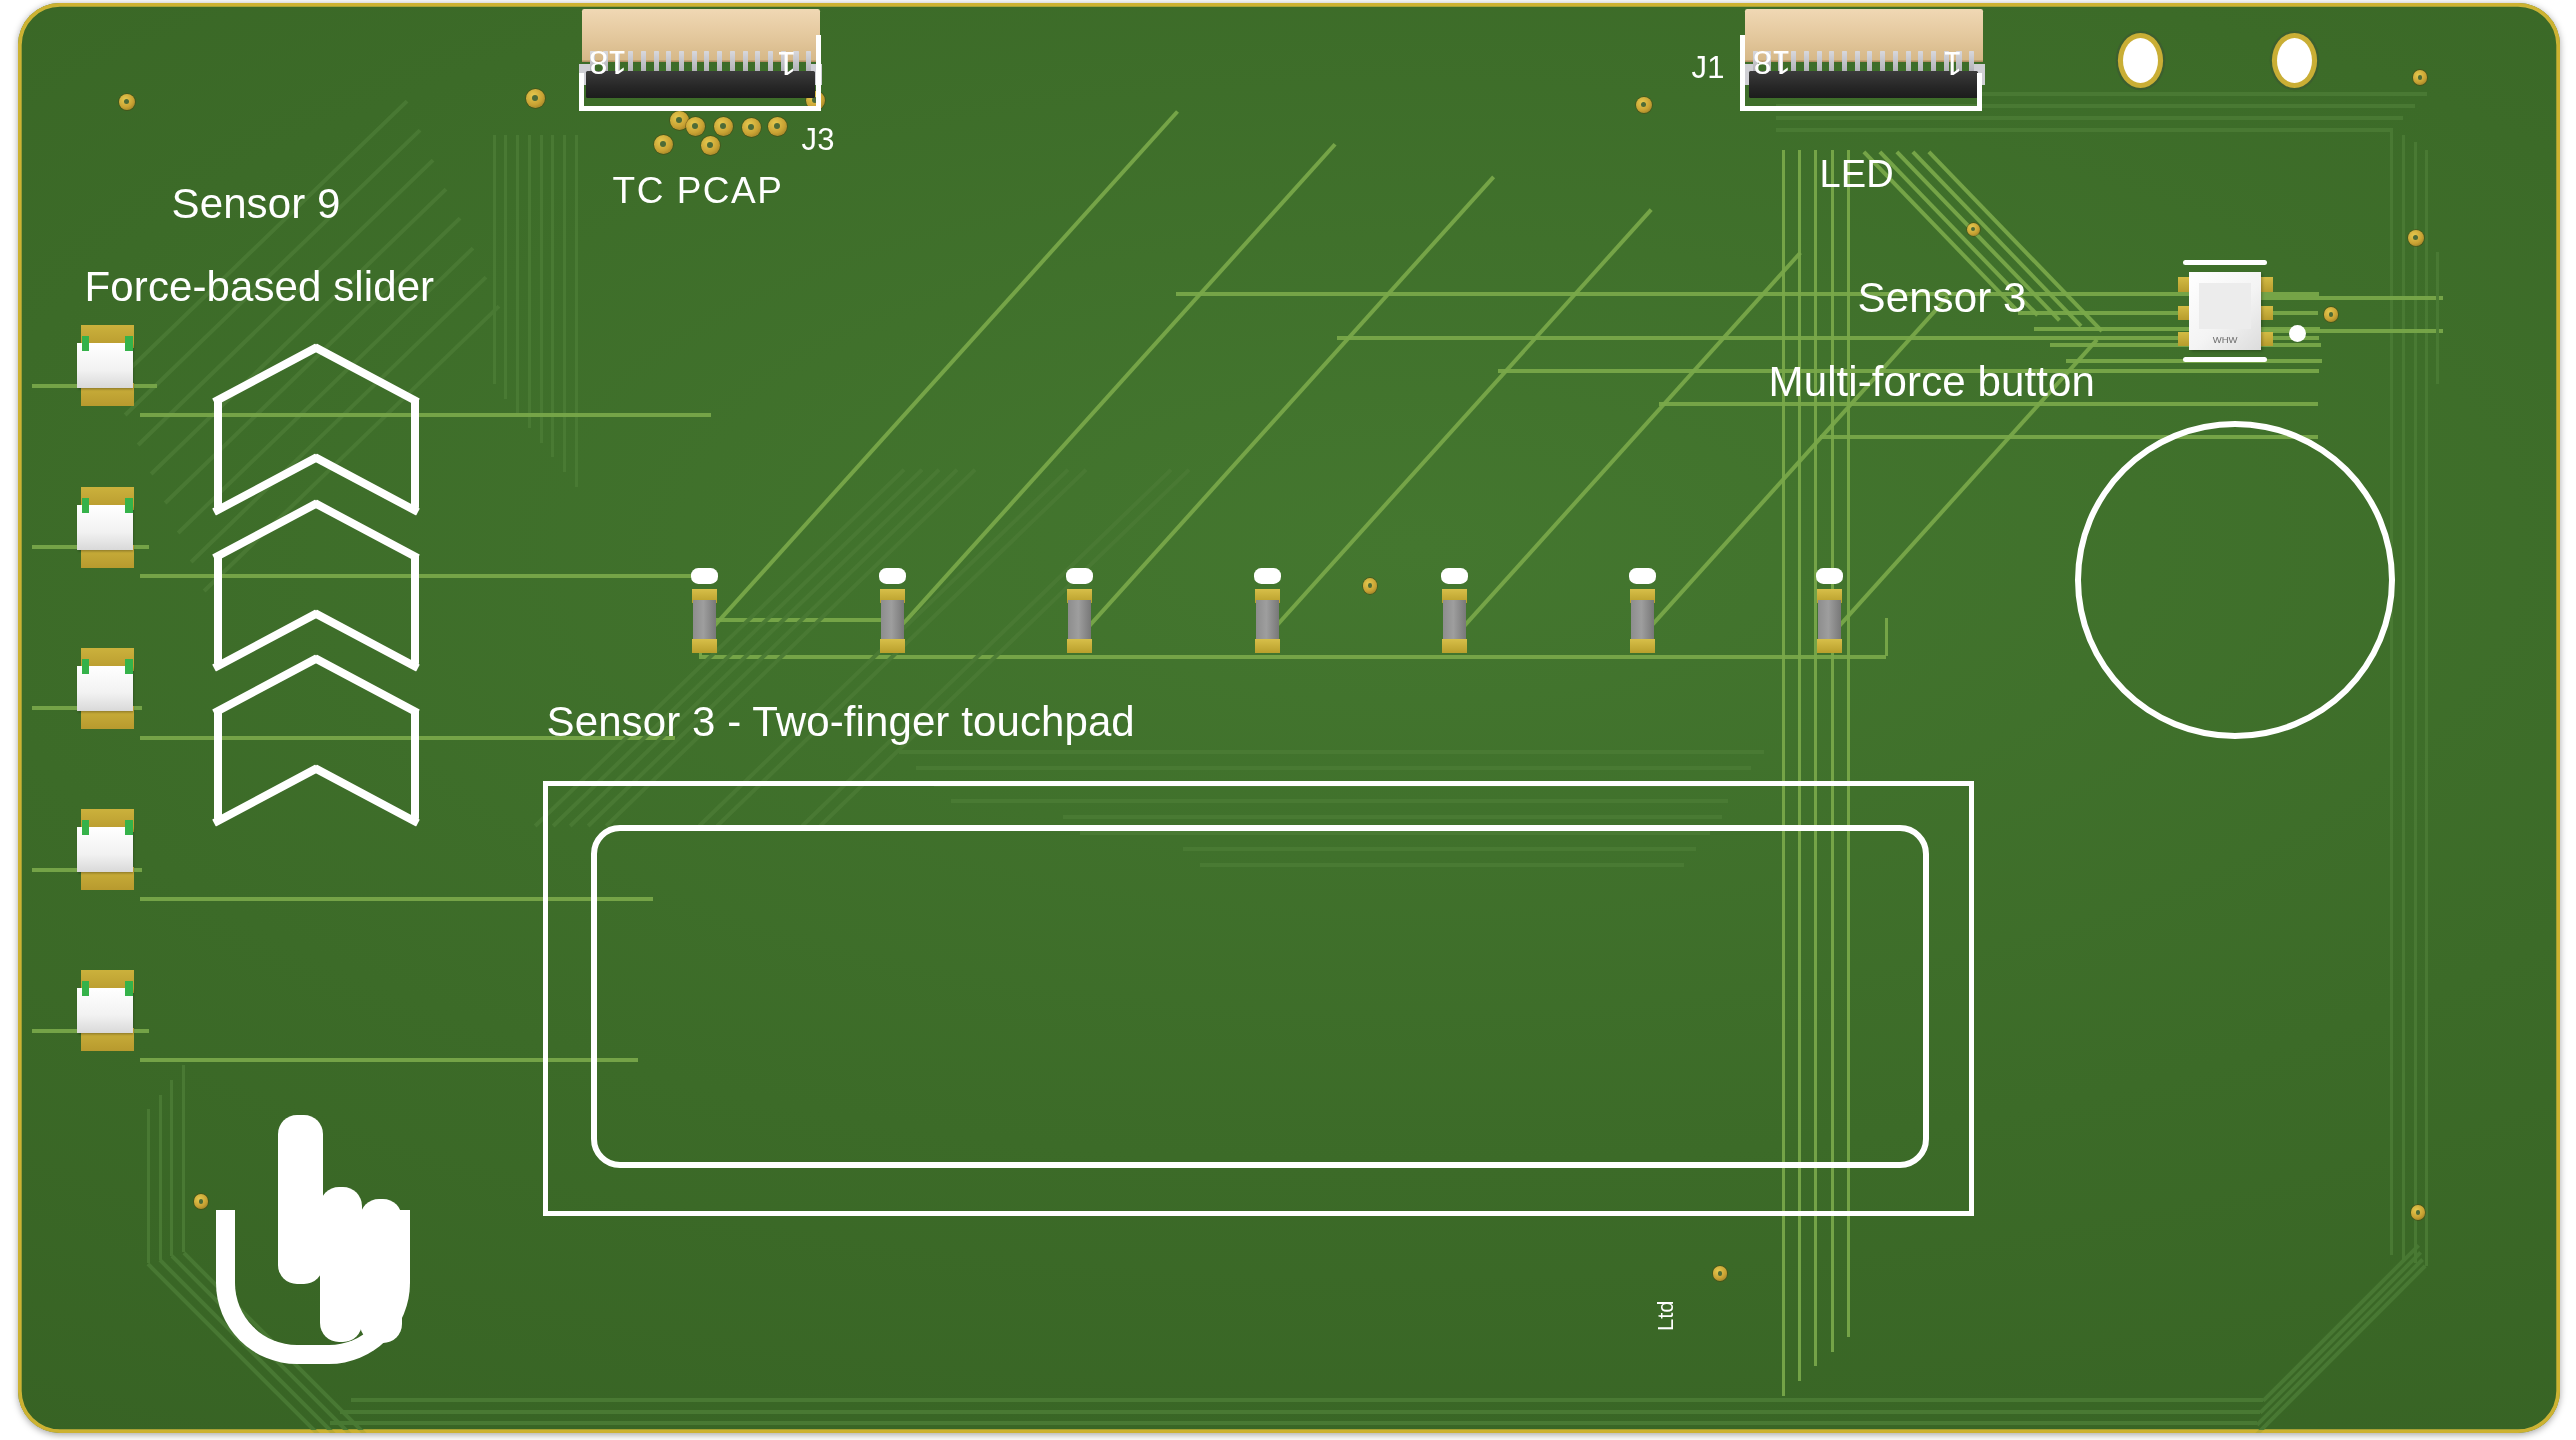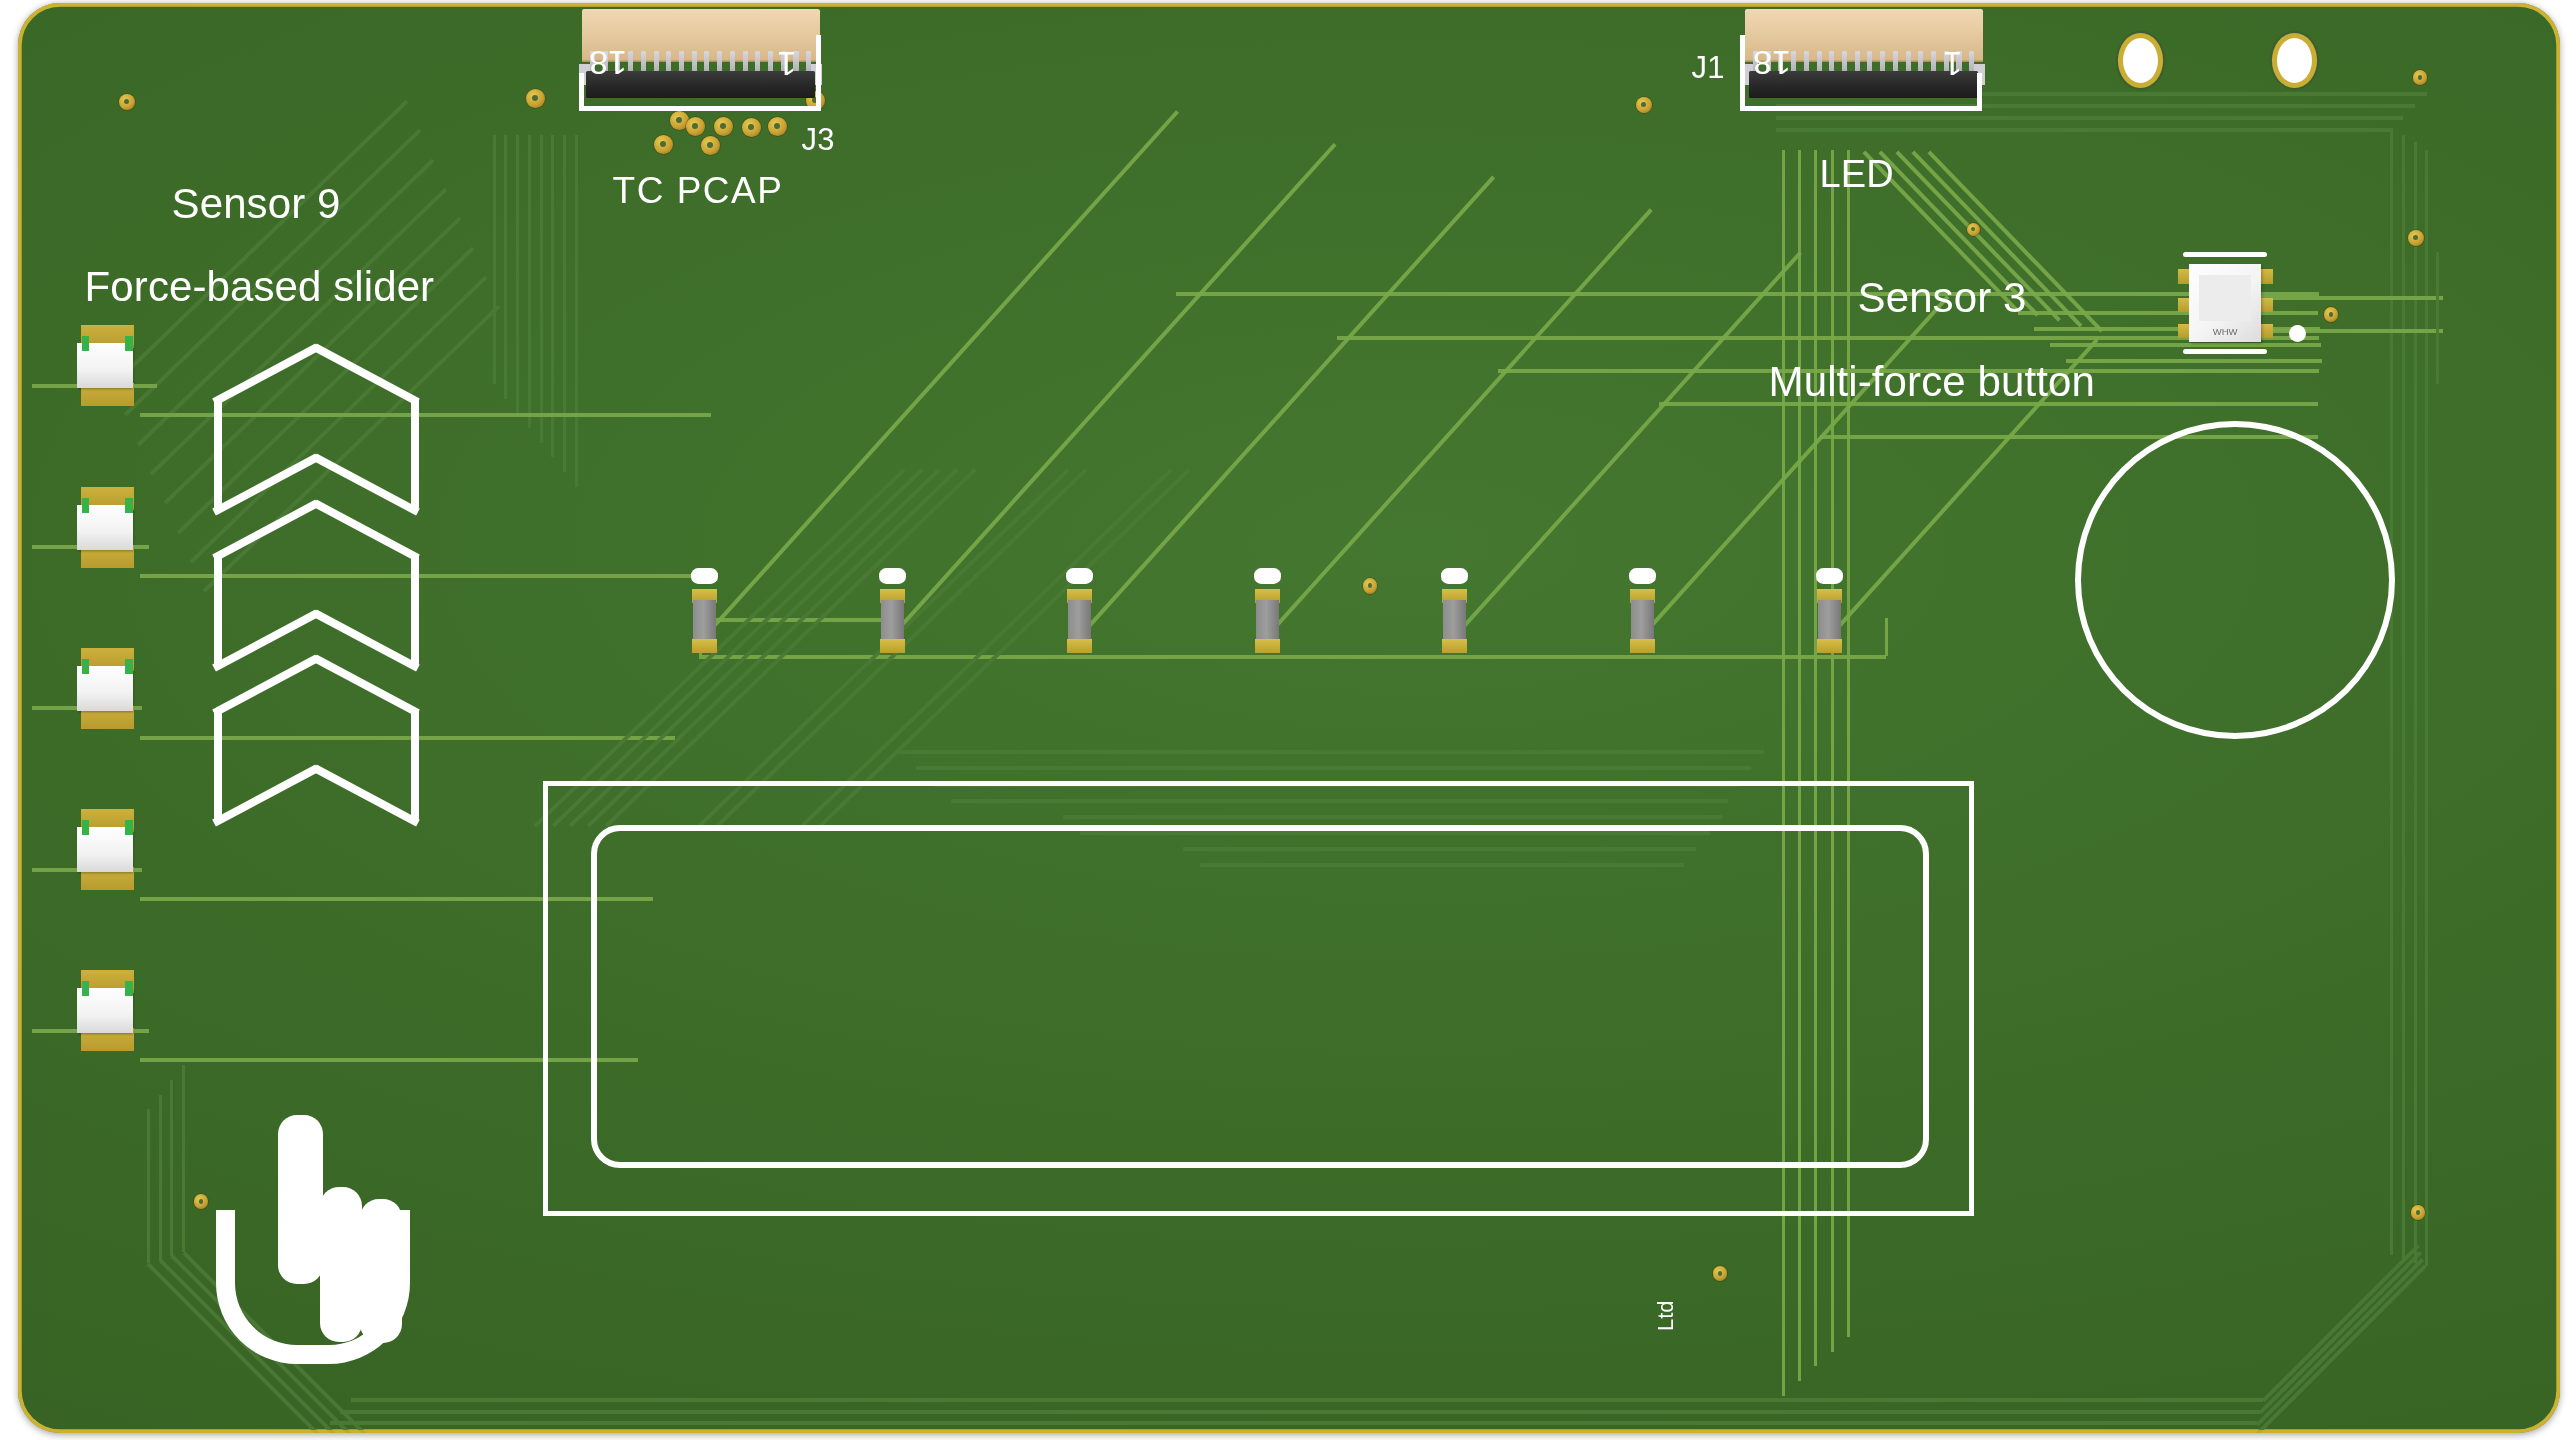--- a/index.html
+++ b/index.html
@@ -460,20 +460,21 @@
         <span style="position:absolute;left:-10.3px;top:-38px;display:block;">1</span>
       </div>
     <div class="silk" style="left:1802px;top:150px;font-size:38px;">LED</div>
 
     <div class="silk" style="left:154px;top:177px;font-size:42px;">Sensor 9</div>
     <div class="silk" style="left:67px;top:260px;font-size:42px;">Force-based slider</div>
 
     <div class="silk" style="left:1840px;top:271px;font-size:42px;">Sensor 3</div>
     <div class="silk" style="left:1751px;top:355px;font-size:42px;">Multi-force button</div>
 
+    <div class="silk" style="left:529px;top:695px;font-size:42px;">Sensor 3 - Two-finger touchpad</div>
 
     <div class="silk-circle" style="left:2057px;top:418px;width:308px;height:306px;"></div>
 
     <div class="chev" style="left:196px;top:366px;width:205px;height:139px;">
       <div class="b" style="left:0px;top:29px;width:117px;transform:rotate(-28deg);"></div>
       <div class="b" style="left:204px;top:29px;width:117px;transform:rotate(208deg);"></div>
       <div class="b" style="left:0px;top:29px;width:8px;height:110px;"></div>
       <div class="b" style="left:197px;top:29px;width:8px;height:110px;"></div>
       <div class="b" style="left:0px;top:139px;width:117px;transform:rotate(-28deg);"></div>
       <div class="b" style="left:204px;top:139px;width:117px;transform:rotate(208deg);"></div>
@@ -567,21 +568,21 @@
         <div class="core"></div>
         <div class="cap b"></div>
     </div>
     <div class="smd-res" style="left:1799px;top:586px;width:25px;height:64px;">
       <div class="mark"></div>
         <div class="cap t"></div>
         <div class="core"></div>
         <div class="cap b"></div>
     </div>
 
-    <div class="ic6" style="left:2160px;top:256px;width:95px;height:88px;">
+    <div class="ic6" style="left:2160px;top:264px;width:95px;height:88px;">
       <div class="silkbar" style="left:6%;top:-7.3px;width:88%;"></div>
       <div class="lead" style="left:0;top:12%;"></div>
       <div class="lead" style="left:0;top:44%;"></div>
       <div class="lead" style="left:0;top:74%;"></div>
       <div class="lead" style="right:0;top:12%;"></div>
       <div class="lead" style="right:0;top:44%;"></div>
       <div class="lead" style="right:0;top:74%;"></div>
       <div class="bd">
           <em></em>
           <div class="lbl">WHW</div>

